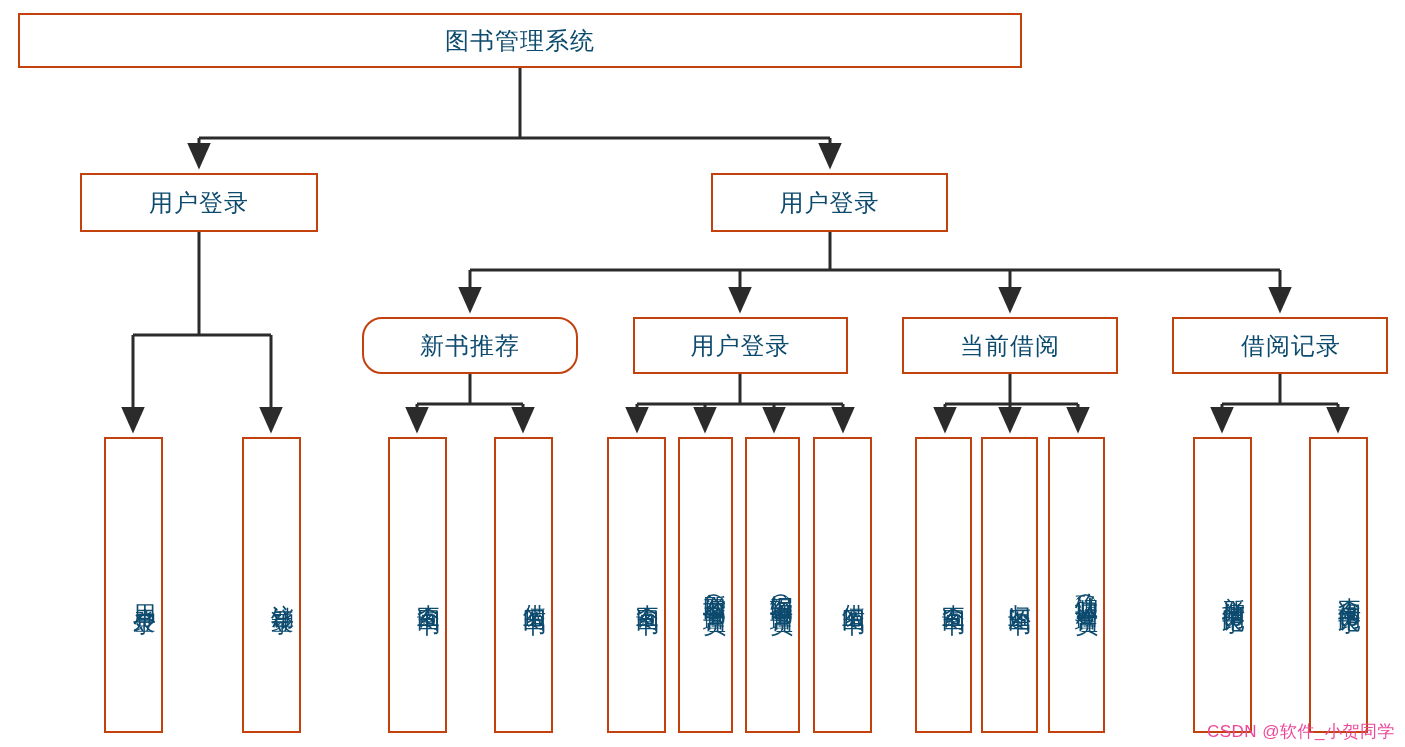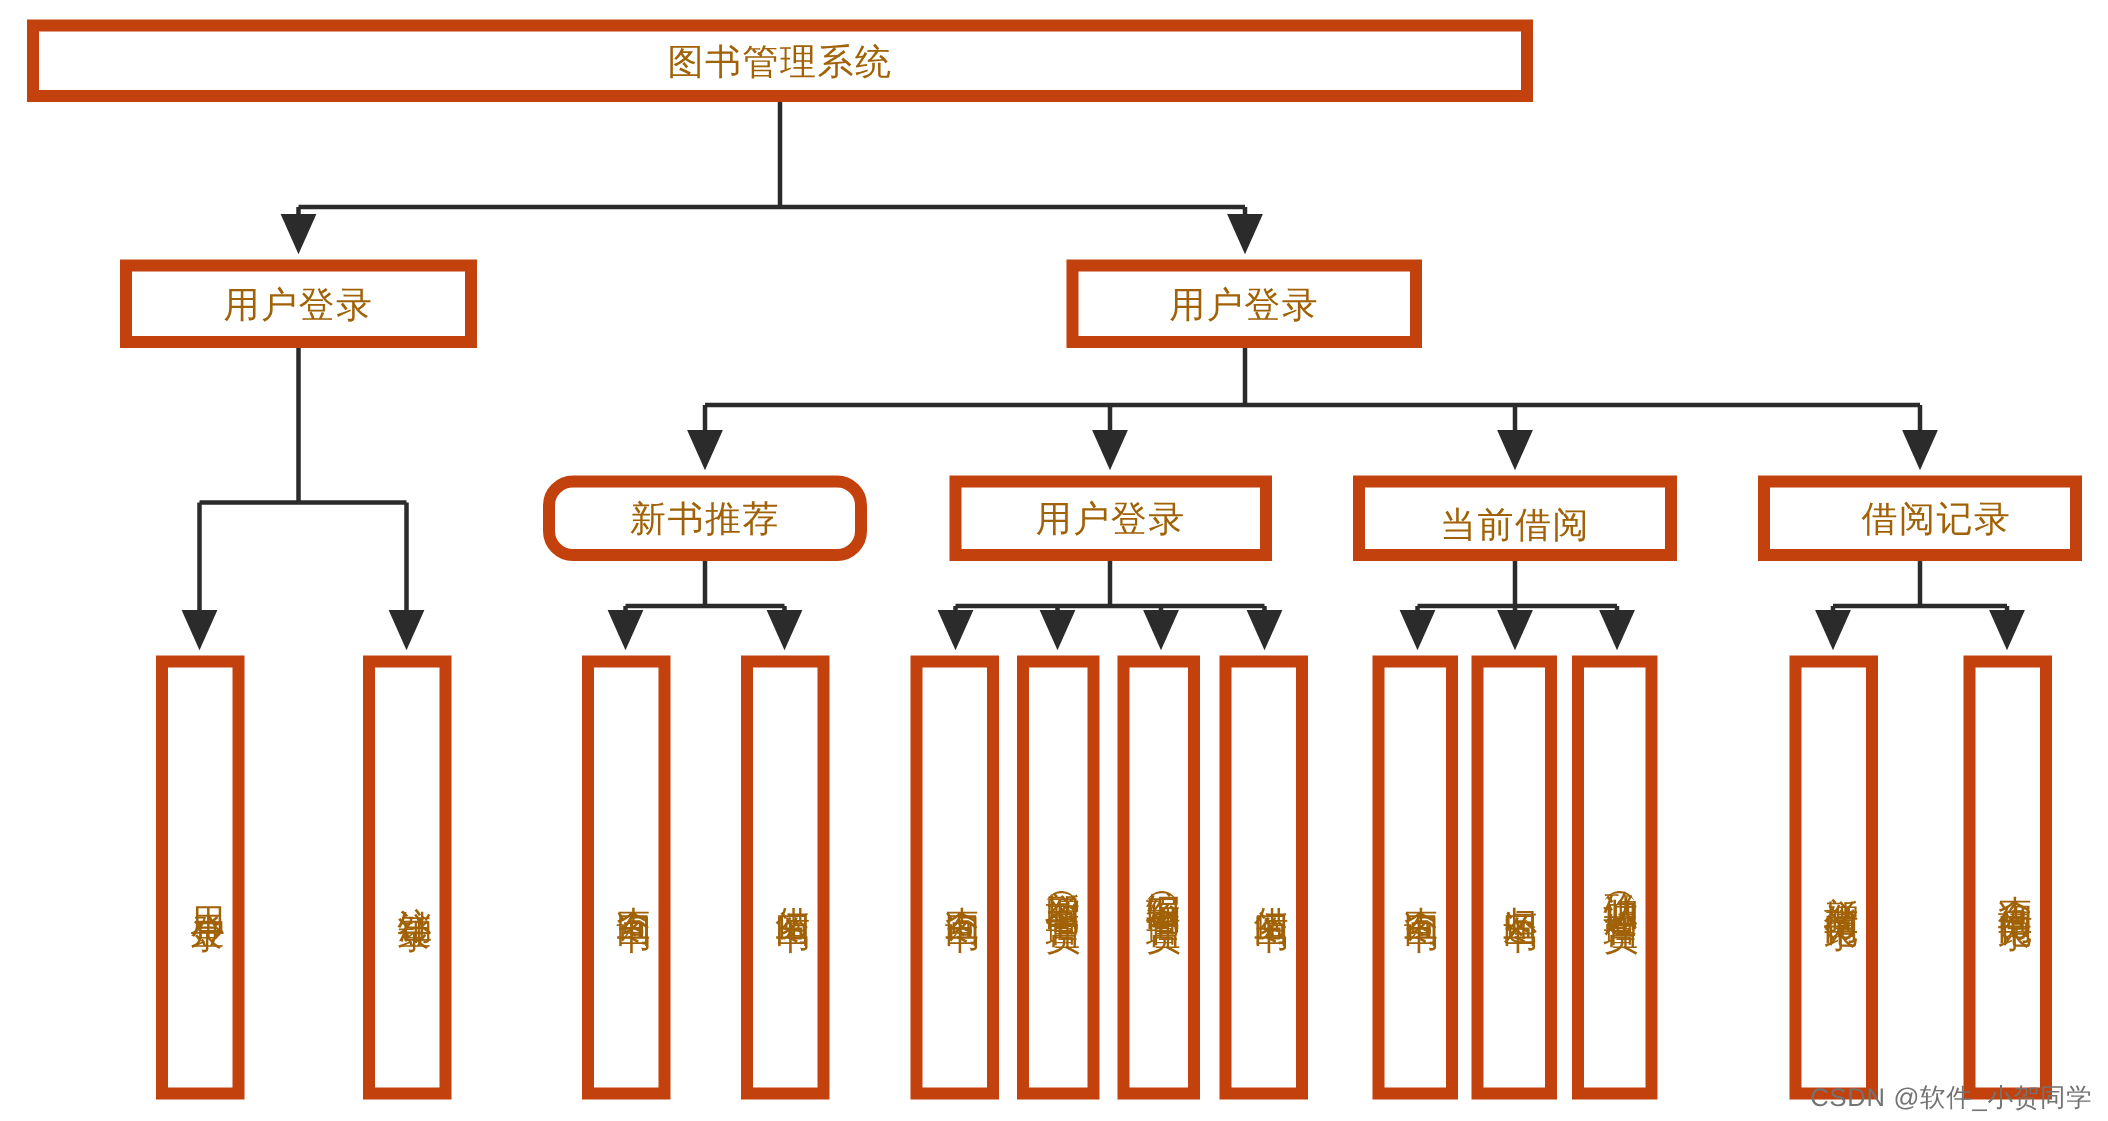--- a/index.html
+++ b/index.html
@@ -21,26 +21,26 @@
     position: absolute;
     left: 0;
     top: 0;
     width: 1405px;
     height: 747px;
     pointer-events: none;
   }
   .node {
     position: absolute;
     box-sizing: border-box;
-    border: 8px solid #c2410c;
+    border: 2px solid #c2410c;
     background: #ffffff;
     display: flex;
     align-items: center;
     justify-content: center;
-    color: #a16207;
+    color: #0c4a6e;
   }
   .node.horiz {
     font-size: 24px;
     letter-spacing: 1px;
   }
   .node.vert {
     writing-mode: vertical-rl;
     text-orientation: upright;
     font-size: 23px;
     letter-spacing: 3px;
@@ -53,21 +53,21 @@
   }
   .node-label {
     display: block;
     white-space: nowrap;
   }
   #watermark {
     position: absolute;
     right: 10px;
     bottom: 4px;
     font-size: 17px;
-    color: #737373;
+    color: #ec4899;
     white-space: nowrap;
     letter-spacing: 0.5px;
   }
 </style>
 </head>
 <body>
 
 <div id="canvas">
 
   <svg class="wires" viewBox="0 0 1405 747" xmlns="http://www.w3.org/2000/svg">
@@ -130,21 +130,21 @@
   <div class="node horiz" style="left:711px; top:173px; width:237px; height:59px;">
     <span class="node-label">用户登录</span>
   </div>
 
   <div class="node horiz" style="left:362px; top:317px; width:216px; height:57px;border-radius:20px;">
     <span class="node-label">新书推荐</span>
   </div>
   <div class="node horiz" style="left:633px; top:317px; width:215px; height:57px;">
     <span class="node-label">用户登录</span>
   </div>
-  <div class="node horiz" style="left:902px; top:317px; width:216px; height:57px;align-items:flex-end;">
+  <div class="node horiz" style="left:902px; top:317px; width:216px; height:57px;">
     <span class="node-label">当前借阅</span>
   </div>
   <div class="node horiz" style="left:1172px; top:317px; width:216px; height:57px;padding-left:22px;">
     <span class="node-label">借阅记录</span>
   </div>
 
   <div class="node vert" style="left:104px; top:437px; width:59px; height:296px;">
     <span class="node-label">用户登录</span>
   </div>
   <div class="node vert" style="left:242px; top:437px; width:59px; height:296px;">

